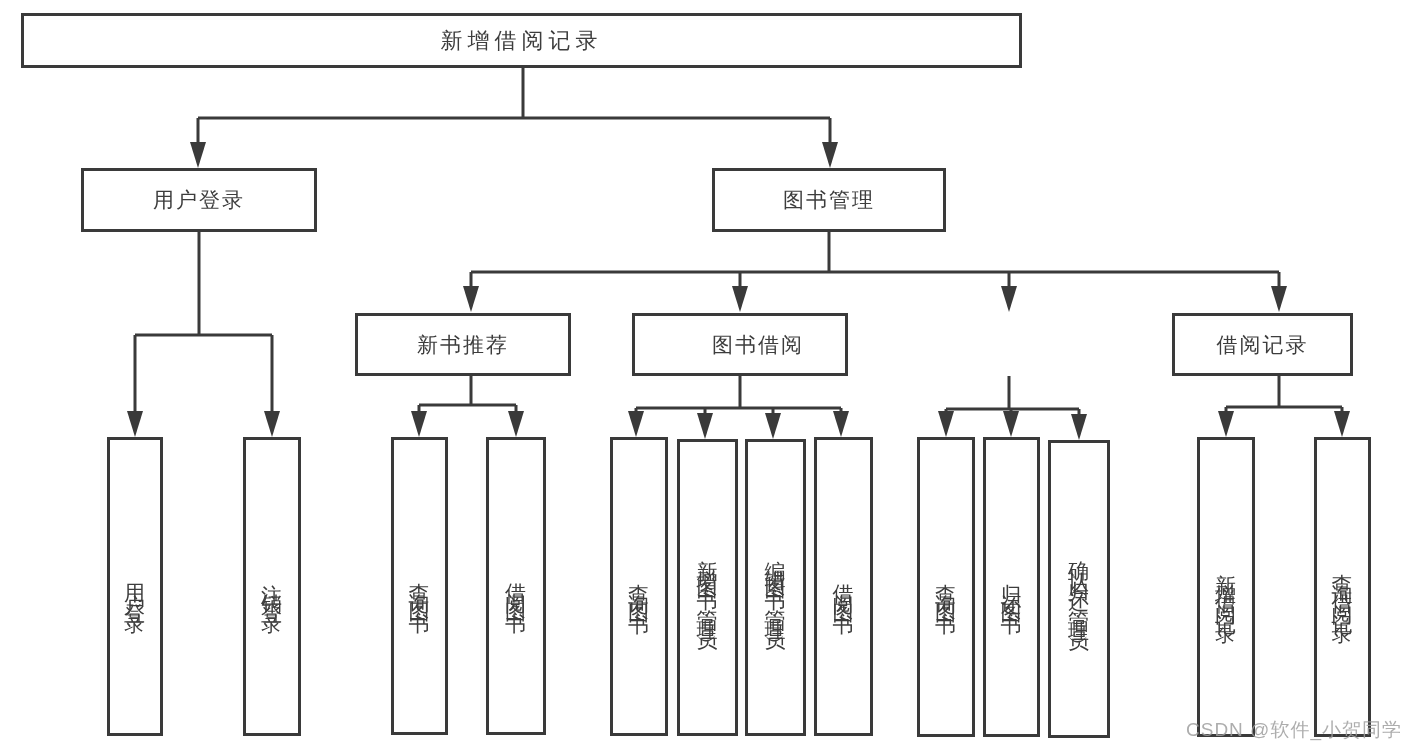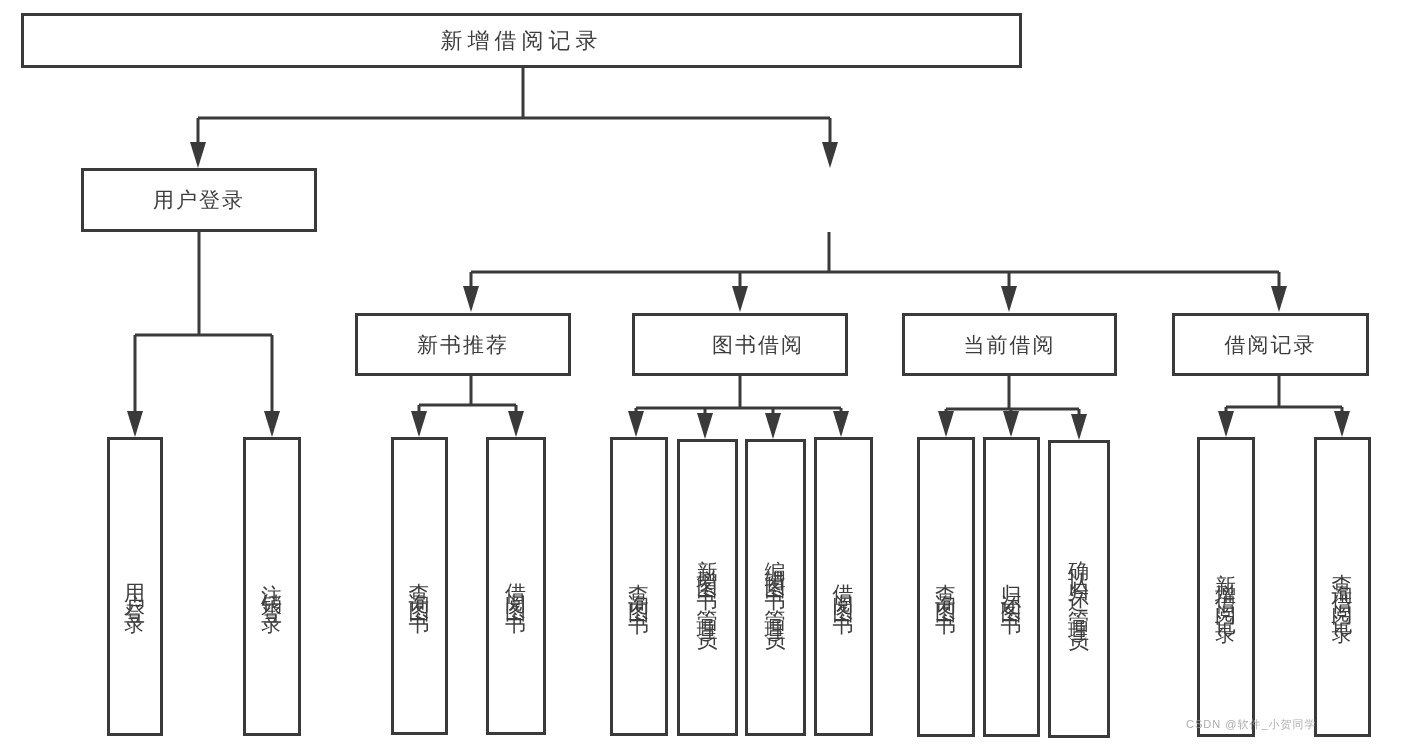--- a/index.html
+++ b/index.html
@@ -18,21 +18,21 @@
     font-size:21px;letter-spacing:2px;color:#3d3d3d;
     white-space:nowrap;
   }
   .nb.root{font-size:22px;letter-spacing:5px;}
   .nb.vert span{
     writing-mode:vertical-rl;text-orientation:upright;
     letter-spacing:10px;font-size:21px;line-height:1;
   }
   .watermark{
     position:absolute;left:1186px;top:717px;
-    font-size:11px;letter-spacing:1px;color:#9f9f9f;opacity:.85;
+    font-size:19px;letter-spacing:1px;color:#9f9f9f;opacity:.85;
     z-index:5;white-space:nowrap;
   }
 </style>
 </head>
 <body>
 
 <div class="stage">
 
   <svg class="wires" viewBox="0 0 1405 747" aria-hidden="true">
 
@@ -70,31 +70,31 @@
     <polygon points="1334,411 1350,411 1342,437"></polygon>
   </svg>
 
   <div class="nb root" style="left:21px;top:13px;width:1001px;height:55px;">
     <span>新增借阅记录</span>
   </div>
 
   <div class="nb" style="left:81px;top:168px;width:236px;height:64px;">
     <span>用户登录</span>
   </div>
+  <div class="nb" style="left:712px;top:168px;width:234px;height:64px;">
+    <span>图书管理</span>
+  </div>
 
   <div class="nb" style="left:355px;top:313px;width:216px;height:63px;">
     <span>新书推荐</span>
   </div>
   <div class="nb" style="left:632px;top:313px;width:216px;height:63px;padding-left:36px;">
     <span>图书借阅</span>
   </div>
-  <div class="nb" style="left:902px;top:313px;width:215px;height:63px;">
-    <span>当前借阅</span>
-  </div>
-  <div class="nb" style="left:1172px;top:313px;width:197px;height:63px;">
+  <div class="nb" style="left:1172px;top:313px;width:181px;height:63px;">
     <span>借阅记录</span>
   </div>
 
   <div class="nb vert" style="left:107px;top:437px;width:56px;height:299px;">
     <span>用户登录</span>
   </div>
   <div class="nb vert" style="left:243px;top:437px;width:58px;height:299px;">
     <span>注销登录</span>
   </div>
 

